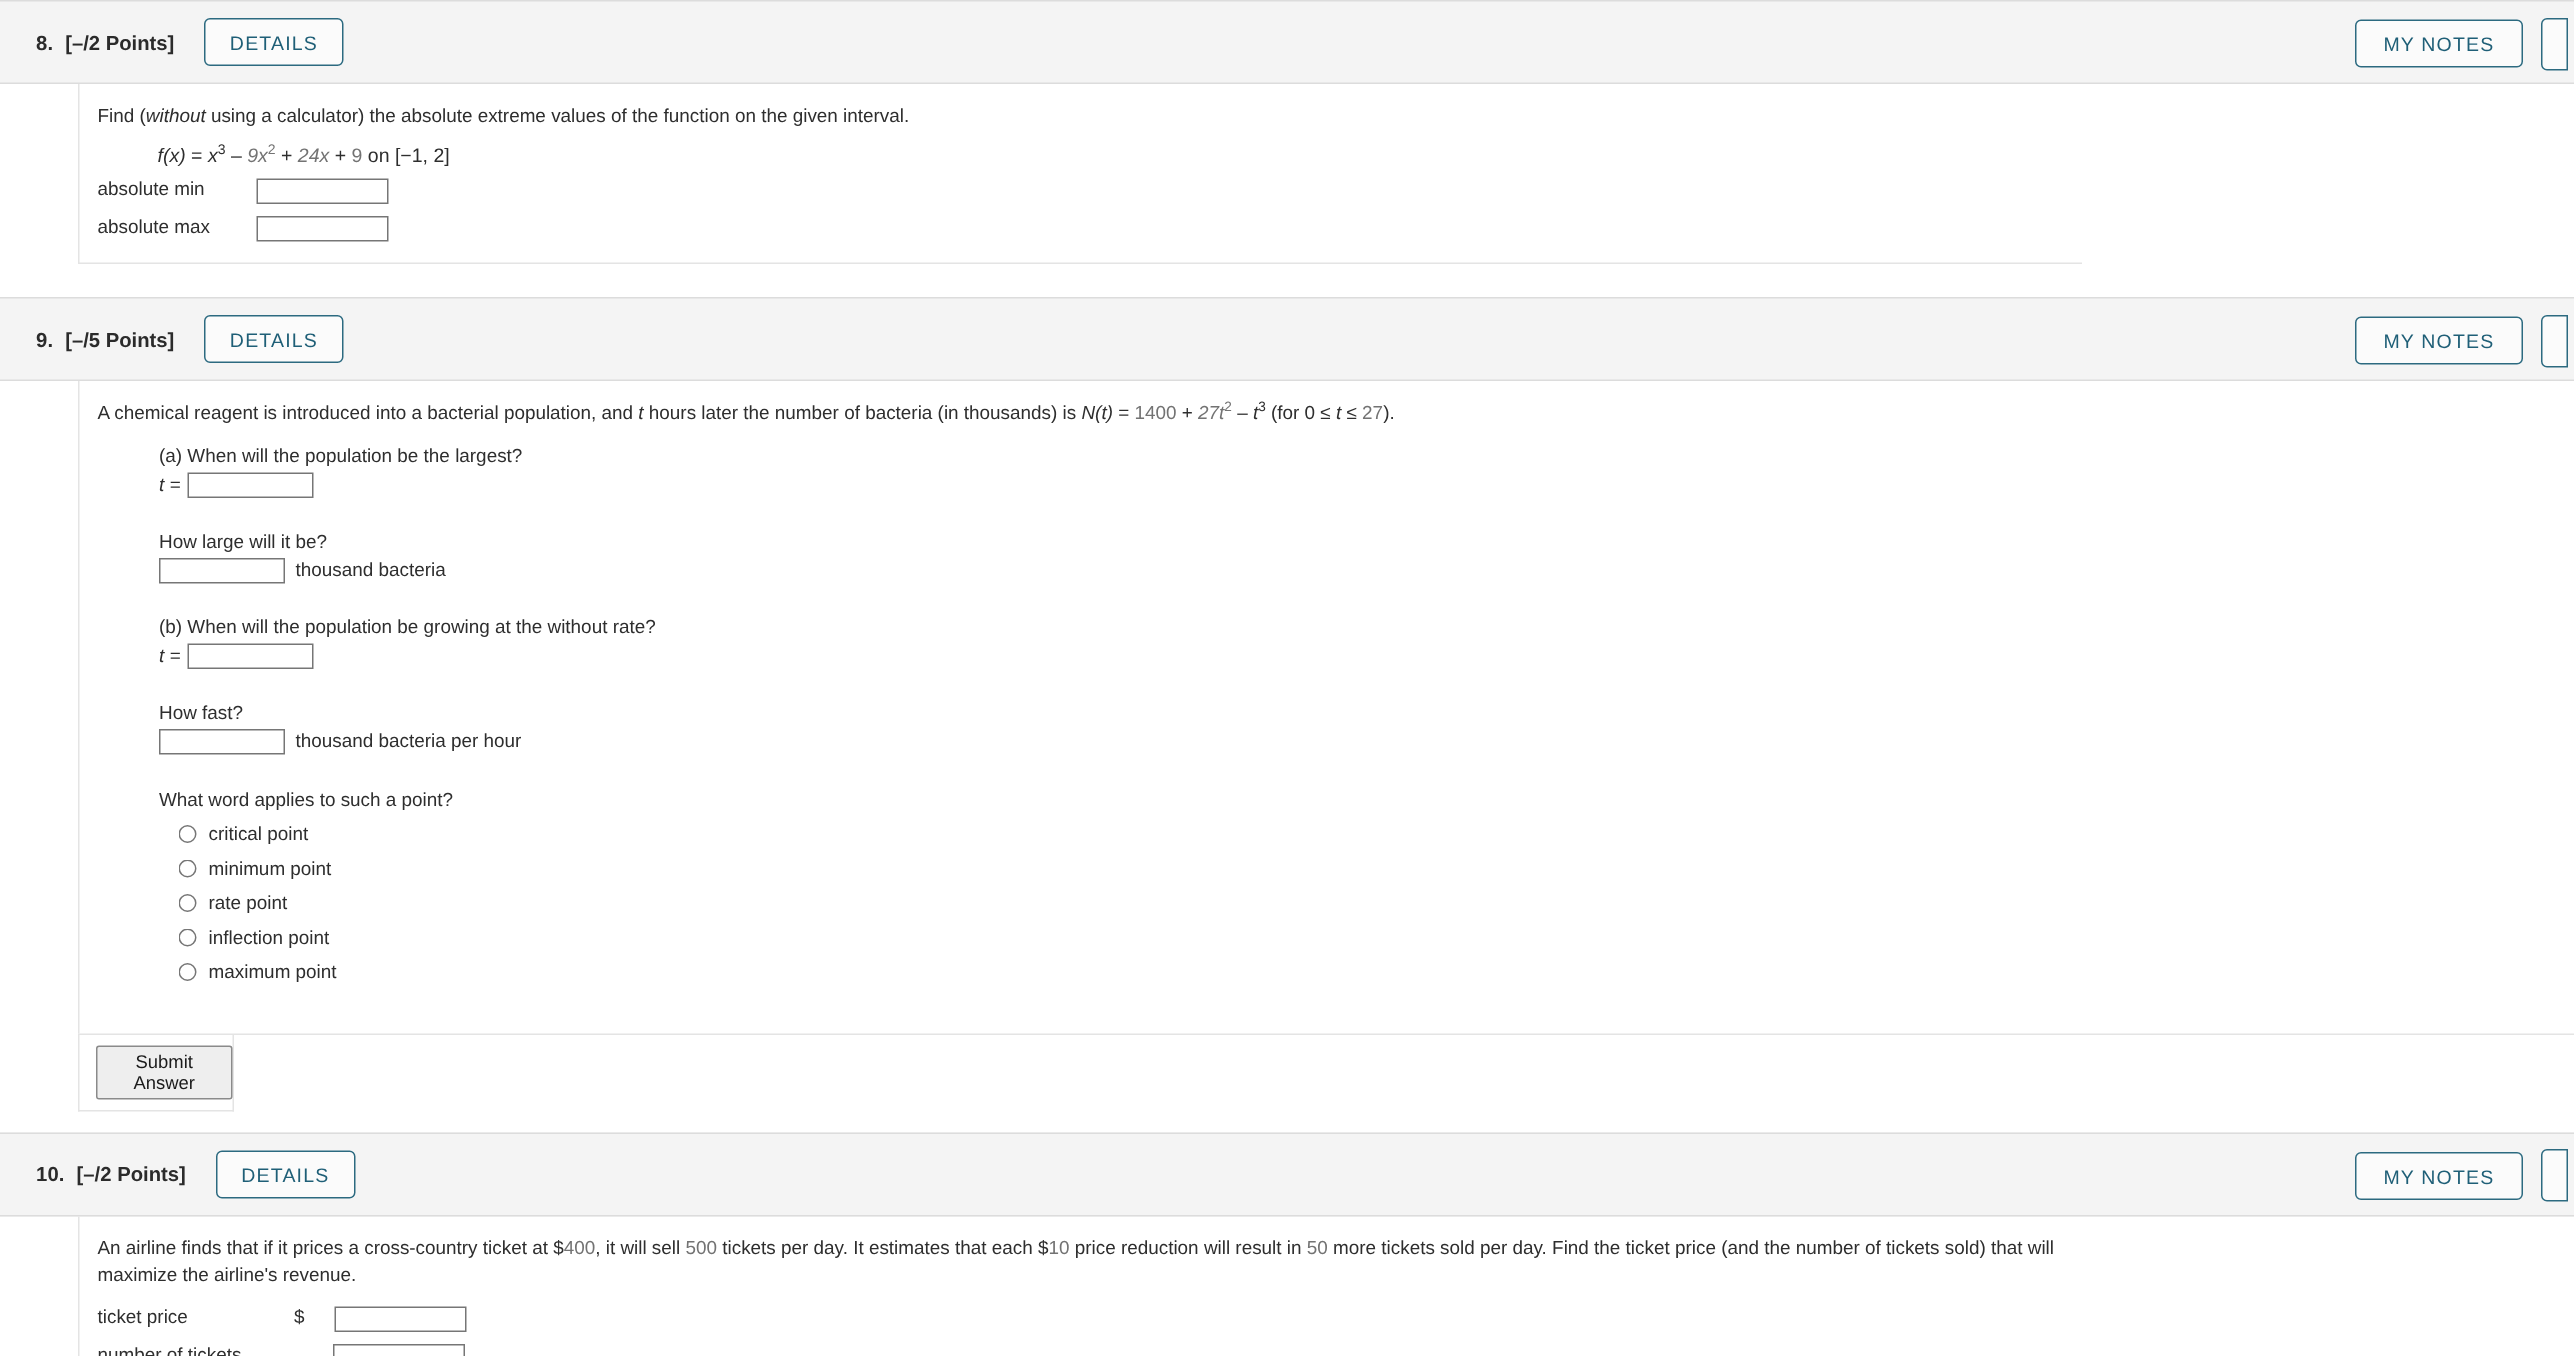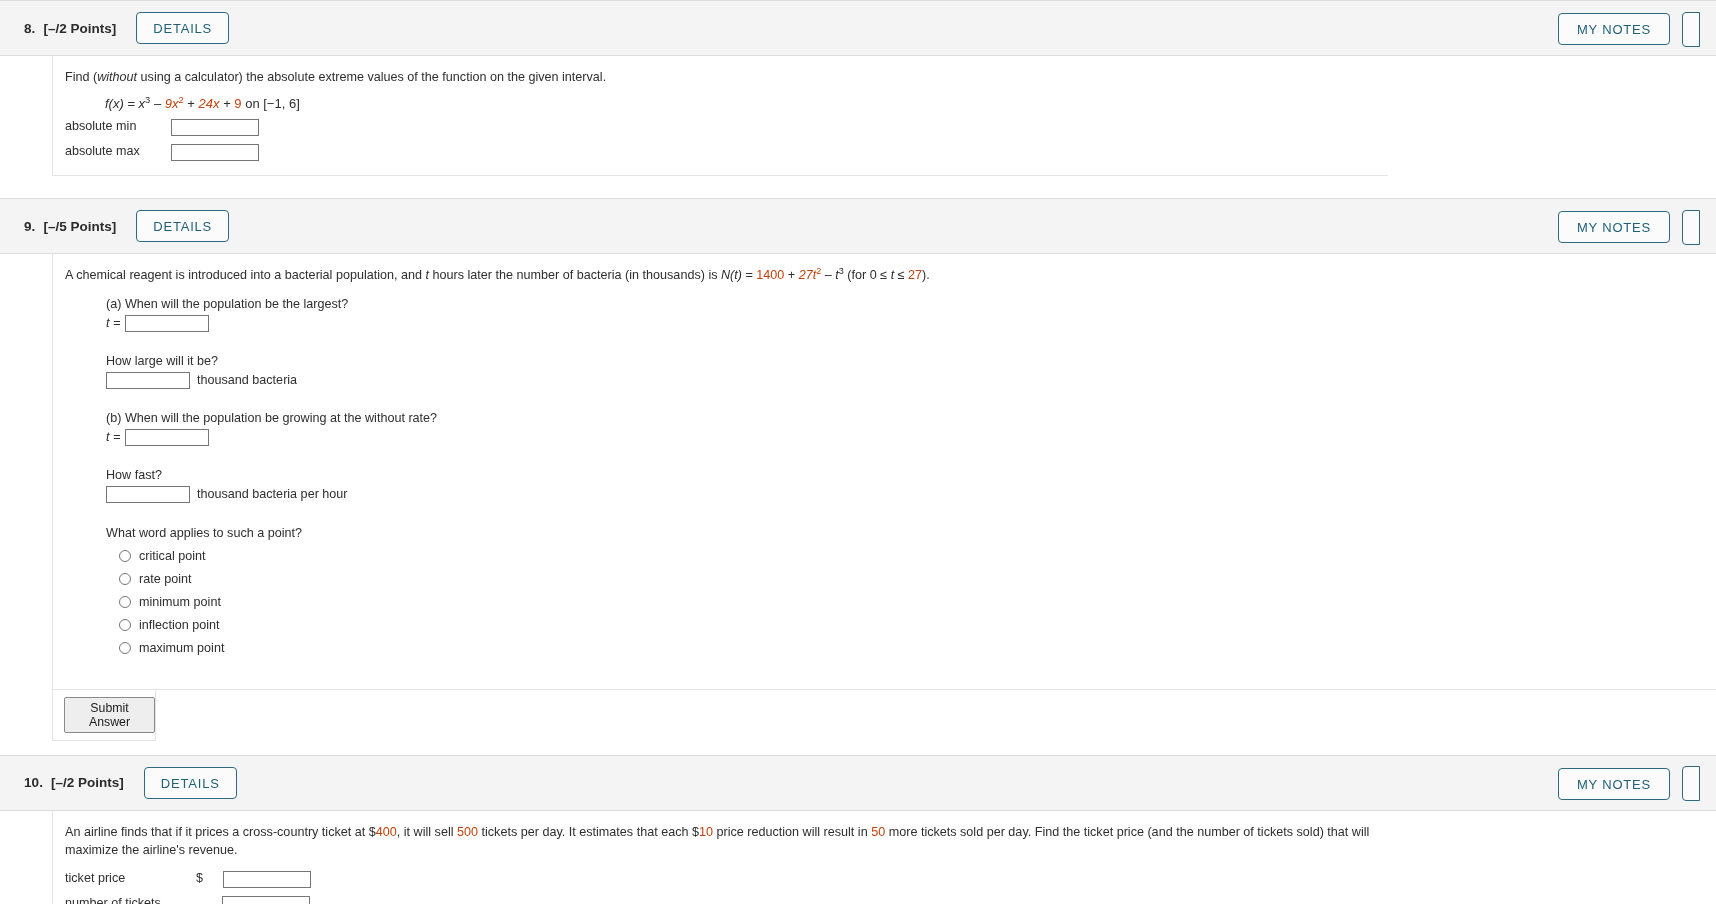--- a/index.html
+++ b/index.html
@@ -56,21 +56,21 @@
     font-size: 13px;
     letter-spacing: 0.8px;
     padding: 9px 16px 8px 16px;
     font-family: Liberation Sans, sans-serif;
     cursor: pointer;
     line-height: 1;
     white-space: nowrap;
   }
   .header-right {
     position: absolute;
-    right: 16px;
+    right: 4px;
     top: 0;
     height: 56px;
     display: flex;
     align-items: center;
     gap: 12px;
     padding-right: 0;
   }
   .header-right .btn-outline.notes { padding: 9px 18px 8px 18px; }
   .btn-clipped {
     border: 1px solid #2c6a80;
@@ -85,21 +85,21 @@
     color: #2e2e2e;
     line-height: 1.45;
     padding: 12px 0 0 12px;
   }
   .formula {
     font-size: 13px;
     padding: 10px 0 0 52px;
     color: #2e2e2e;
   }
   .ital { font-style: italic; }
-  .red { color: #c2410c; }
+  .red { color: #737373; }
   sup { font-size: 0.72em; vertical-align: super; line-height: 0; }
 
   .ans-row {
     display: flex;
     align-items: flex-start;
     font-size: 12.6px;
     padding-left: 12px;
     margin-top: 8px;
     gap: 16px;
   }
@@ -188,21 +188,21 @@
       <button class="btn-outline notes">MY NOTES</button>
       <div class="btn-clipped"></div>
     </div>
   </div>
 
   <div class="body-box">
     <div class="prompt">
       <span>Find (</span><span class="ital">without</span><span> using a calculator) the absolute extreme values of the function on the given interval.</span>
     </div>
     <div class="formula">
-      <span class="ital">f(x)</span><span> = </span><span class="ital">x</span><sup>3</sup><span> – </span><span class="red ital">9x</span><sup class="red">2</sup><span> + </span><span class="red ital">24x</span><span> + </span><span class="red">9</span><span> on [−1, 6]</span>
+      <span class="ital">f(x)</span><span> = </span><span class="ital">x</span><sup>3</sup><span> – </span><span class="red ital">9x</span><sup class="red">2</sup><span> + </span><span class="red ital">24x</span><span> + </span><span class="red">9</span><span> on [−1, 2]</span>
     </div>
 
     <div class="ans-row">
       <span class="ans-label">absolute min</span>
       <input class="ansbox w88" type="text" value="" style="">
     </div>
     <div class="ans-row">
       <span class="ans-label">absolute max</span>
       <input class="ansbox w88" type="text" value="" style="">
     </div>
@@ -252,25 +252,25 @@
     </div>
 
     <div class="sub-q" style="margin-top:23px">What word applies to such a point?</div>
 
     <div class="radio-row">
       <input type="radio" name="q9word" style="">
       <span>critical point</span>
     </div>
     <div class="radio-row">
       <input type="radio" name="q9word" style="">
+      <span>minimum point</span>
+    </div>
+    <div class="radio-row">
+      <input type="radio" name="q9word" style="">
       <span>rate point</span>
-    </div>
-    <div class="radio-row">
-      <input type="radio" name="q9word" style="">
-      <span>minimum point</span>
     </div>
     <div class="radio-row">
       <input type="radio" name="q9word" style="">
       <span>inflection point</span>
     </div>
     <div class="radio-row">
       <input type="radio" name="q9word" style="">
       <span>maximum point</span>
     </div>
 

